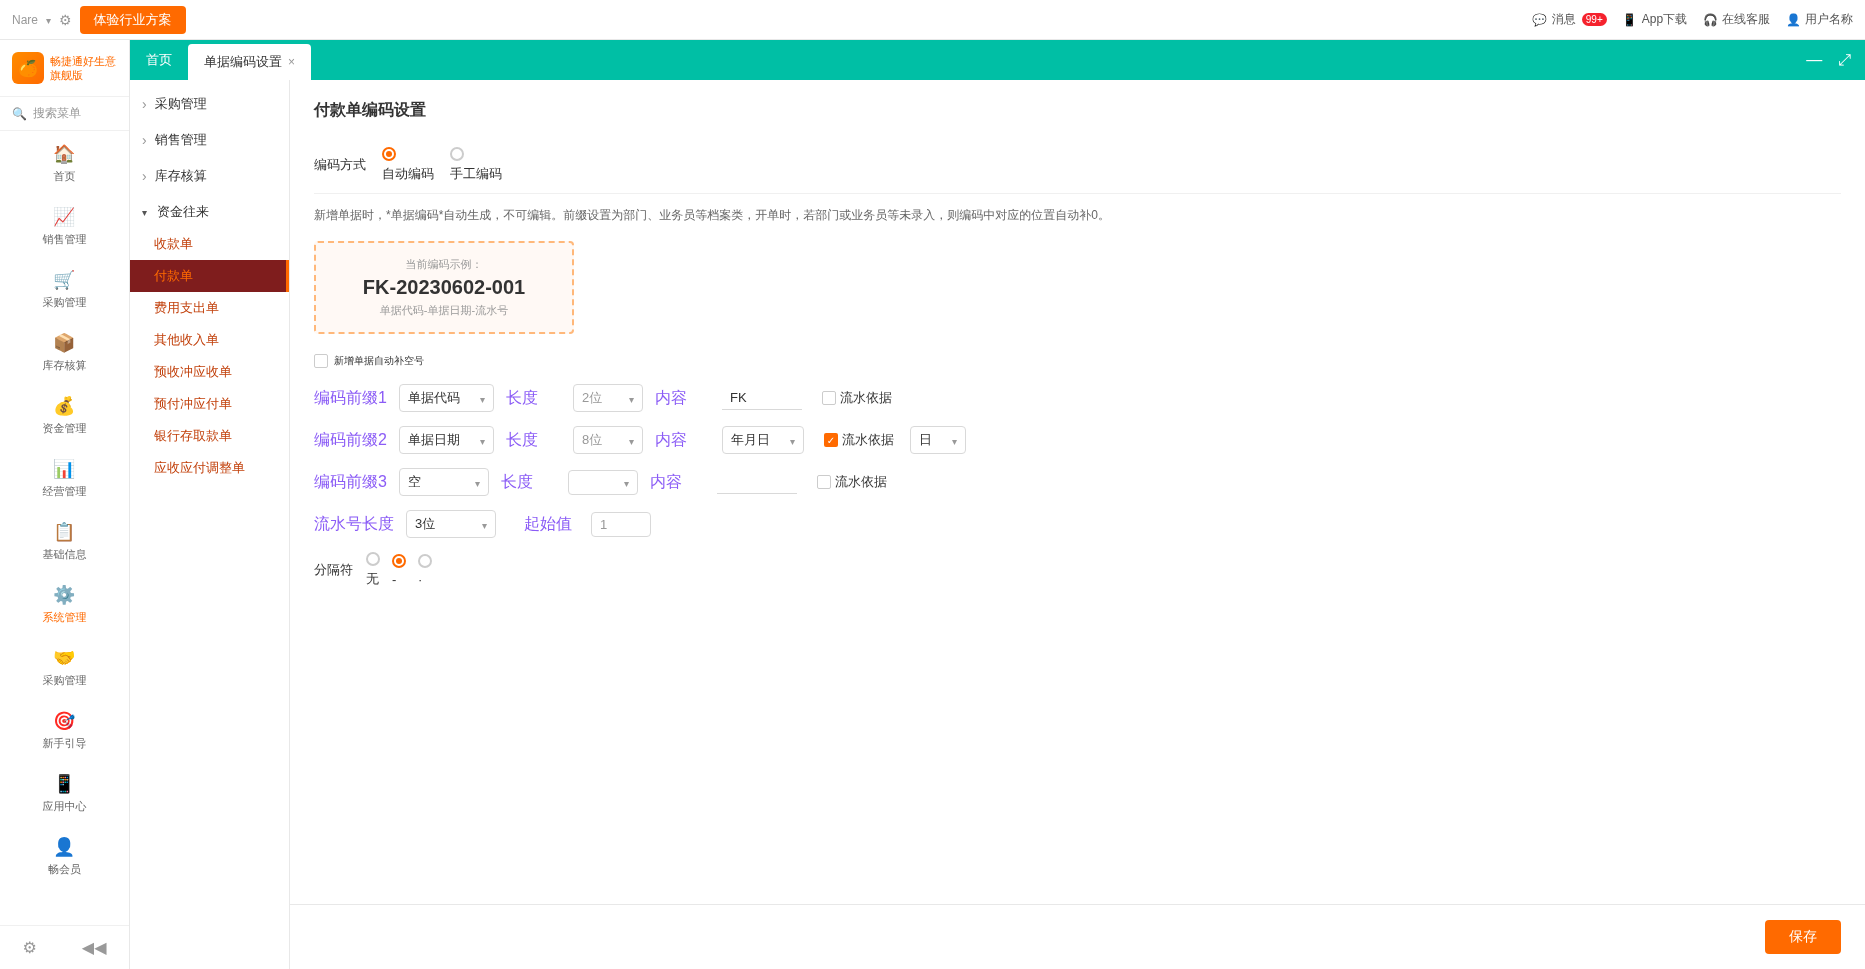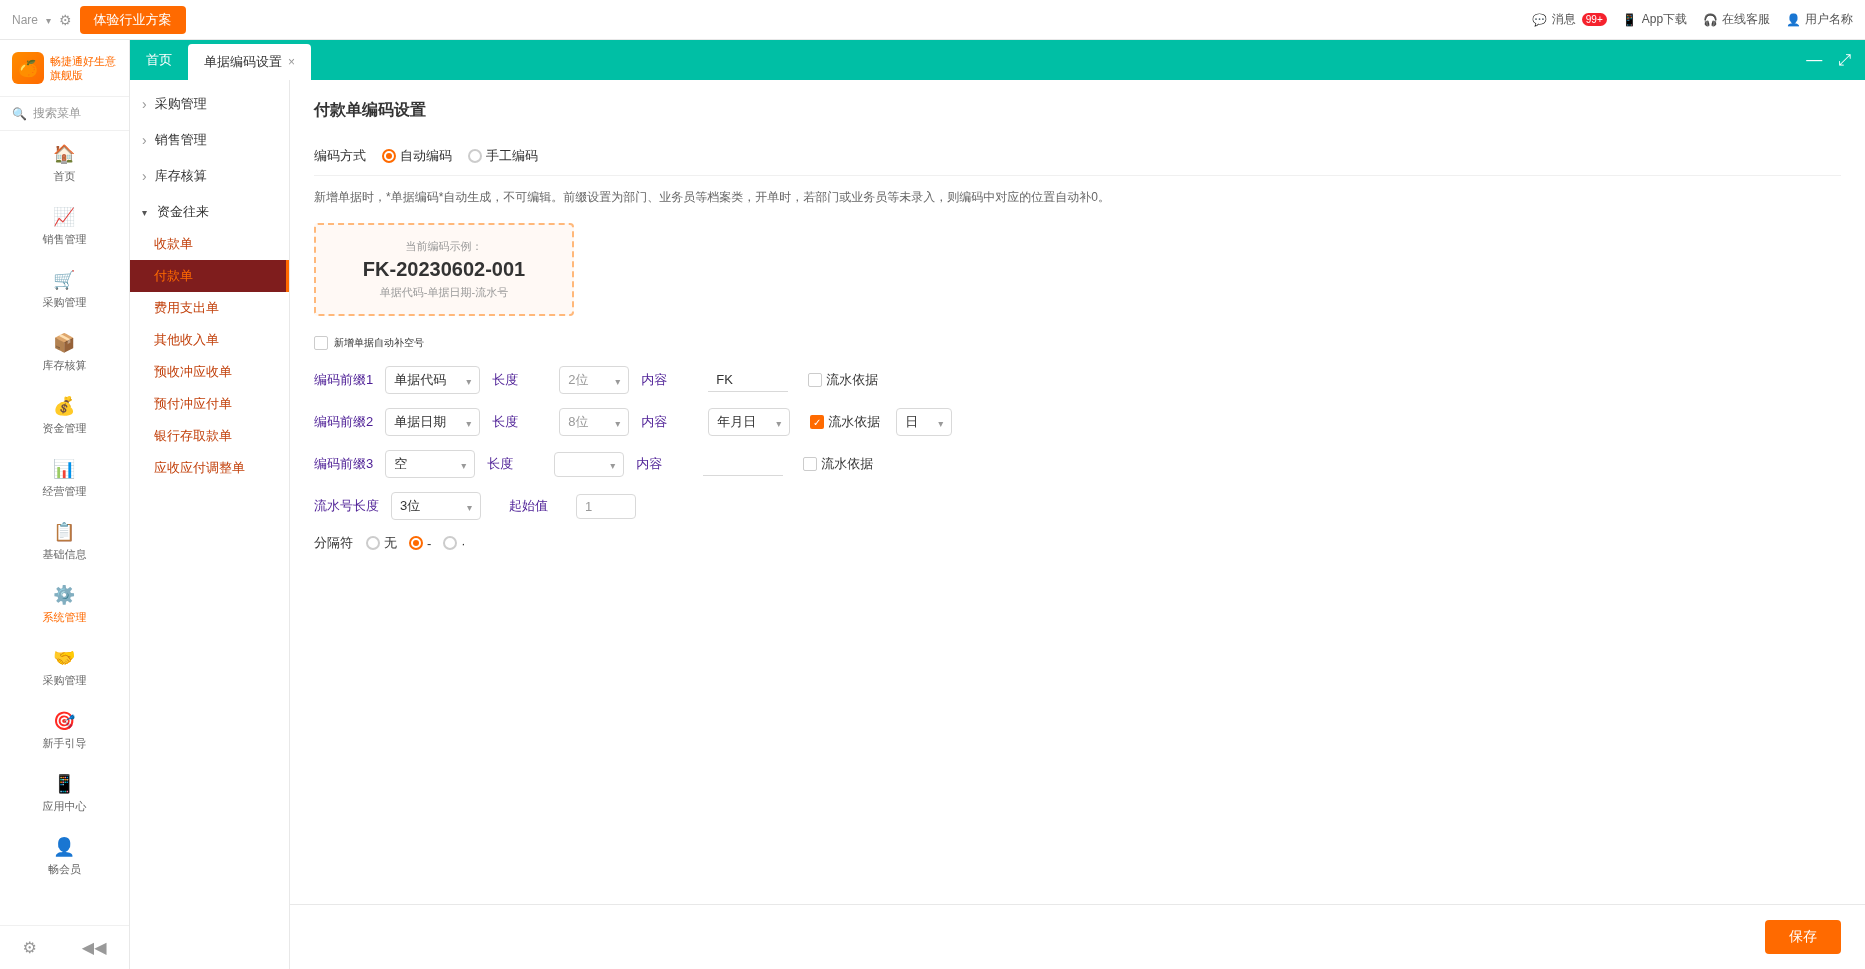--- a/index.html
+++ b/index.html
@@ -241,21 +241,21 @@
     .section-row {
       display: flex;
       align-items: center;
       gap: 16px;
       padding: 10px 0;
       border-bottom: 1px solid #f0f0f0;
       margin-bottom: 12px;
     }
     .section-label { font-size: 13px; color: #333; }
     .radio-group { display: flex; align-items: center; gap: 16px; }
-    .radio-item { display: flex; align-items: center; gap: 4px; cursor: pointer; font-size: 13px; color: #333; }
+    .radio-item { display: flex; align-items: flex-start; gap: 4px; cursor: pointer; font-size: 13px; color: #333; flex-direction: column; }
     .radio-dot {
       width: 14px; height: 14px;
       border-radius: 50%;
       border: 2px solid #ccc;
       display: flex; align-items: center; justify-content: center;
     }
     .radio-dot.checked { border-color: #ff6a00; }
     .radio-dot.checked::after {
       content: '';
       width: 6px; height: 6px;
@@ -302,21 +302,21 @@
       display: flex; align-items: center; justify-content: center;
     }
 
     
     .form-row {
       display: flex;
       align-items: center;
       gap: 12px;
       margin-bottom: 14px;
     }
-    .form-label { font-size: 13px; color: #4c1d95; min-width: 55px; }
+    .form-label { font-size: 16px; color: #8b5cf6; min-width: 55px; }
     .form-select {
       display: flex;
       align-items: center;
       border: 1px solid #d9d9d9;
       border-radius: 4px;
       padding: 4px 8px;
       font-size: 13px;
       color: #333;
       background: #fff;
       cursor: pointer;

